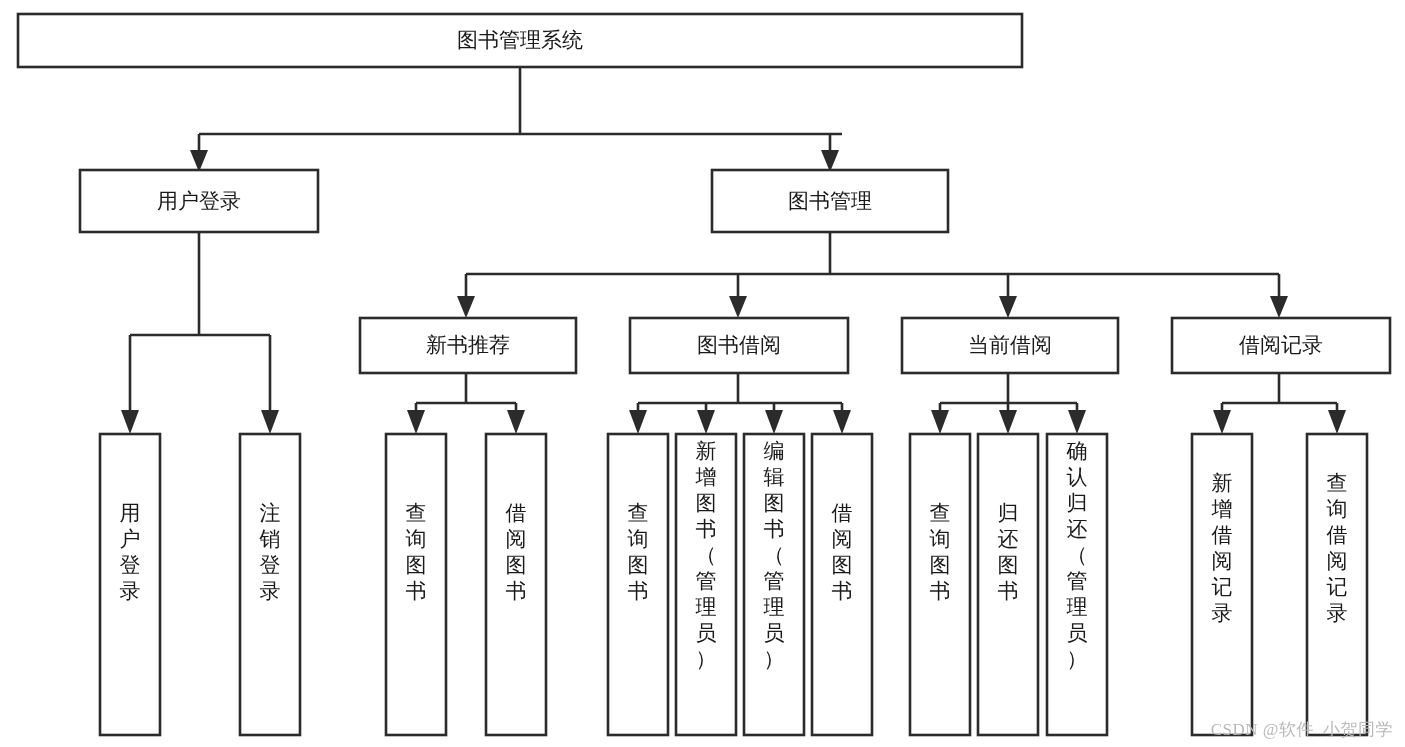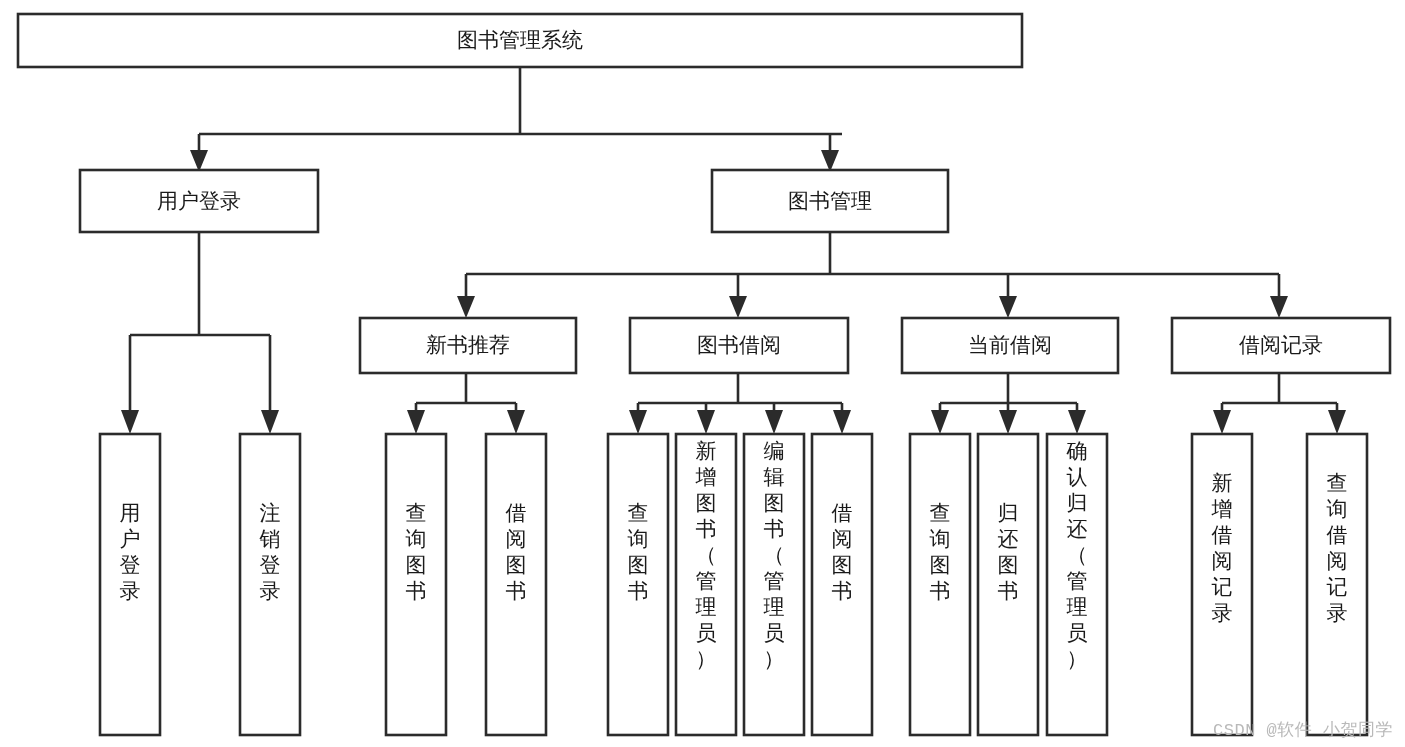--- a/index.html
+++ b/index.html
@@ -53,21 +53,21 @@
     font-family: "DejaVu Sans", "Liberation Sans", sans-serif;
     font-size: 21px;
     text-anchor: middle;
   }
   .watermark {
     position: absolute;
     right: 12px;
     bottom: 6px;
     color: #b9b9b9;
     font-size: 17px;
-    font-family: Liberation Mono, monospace;
+    font-family: Liberation Serif, serif;
     letter-spacing: 0.5px;
     white-space: nowrap;
     pointer-events: none;
   }
 </style>
 </head>
 <body>
 
 <div id="diagram-root">
 

